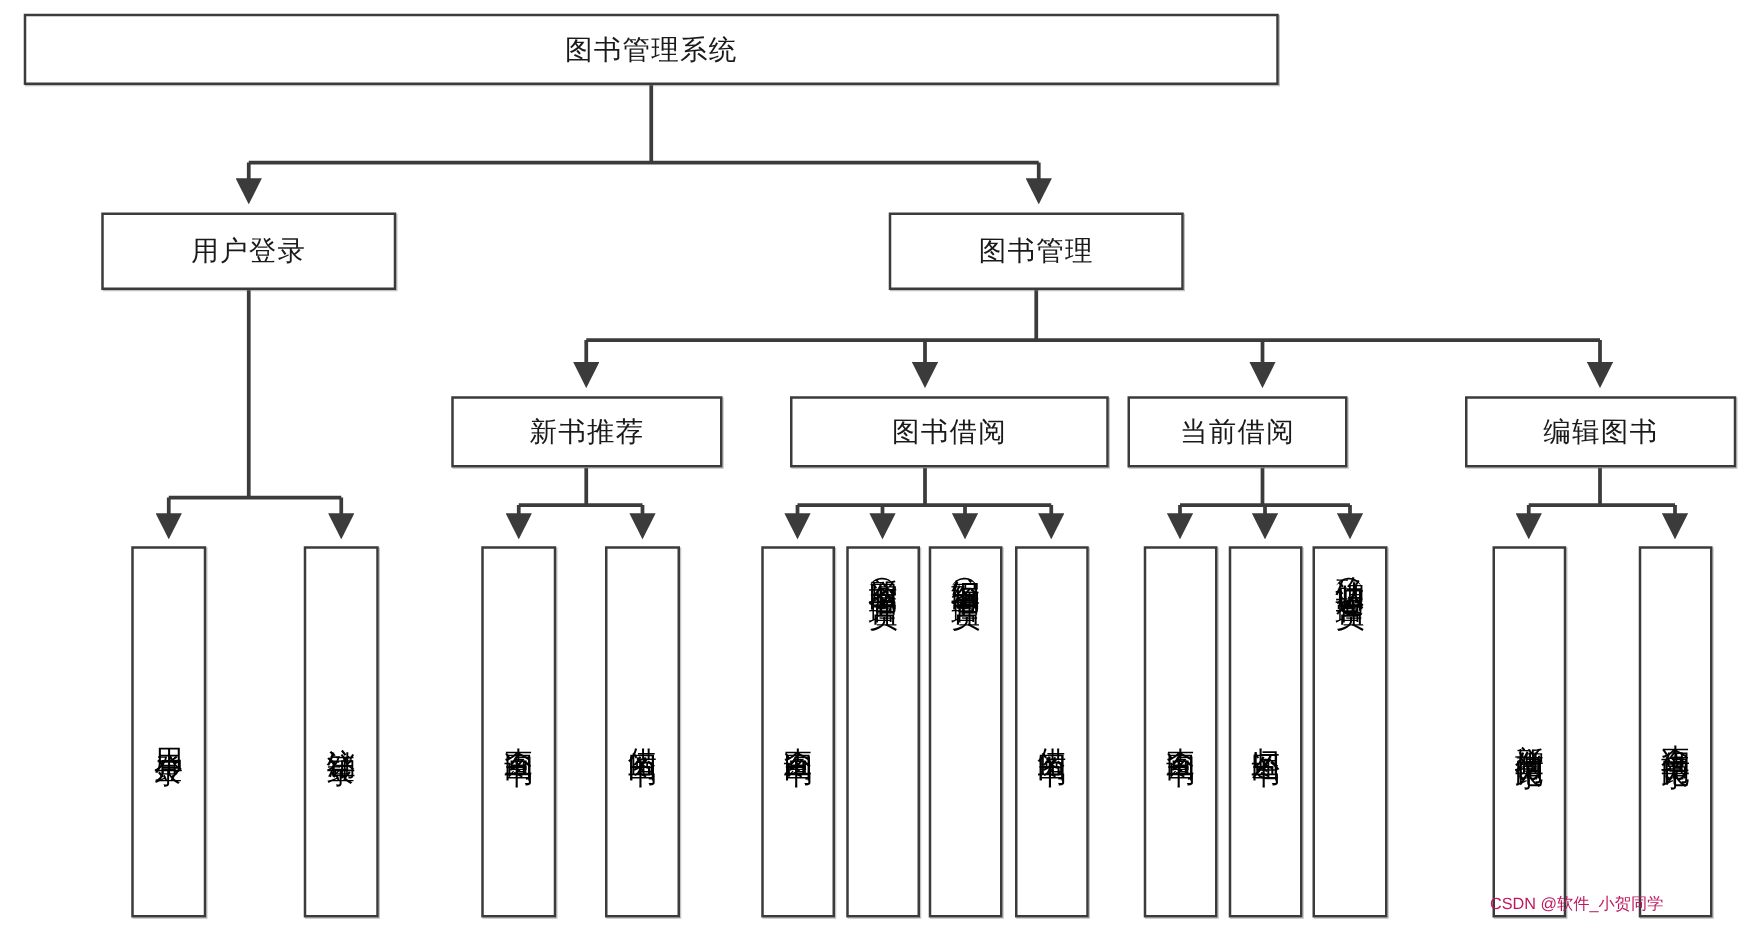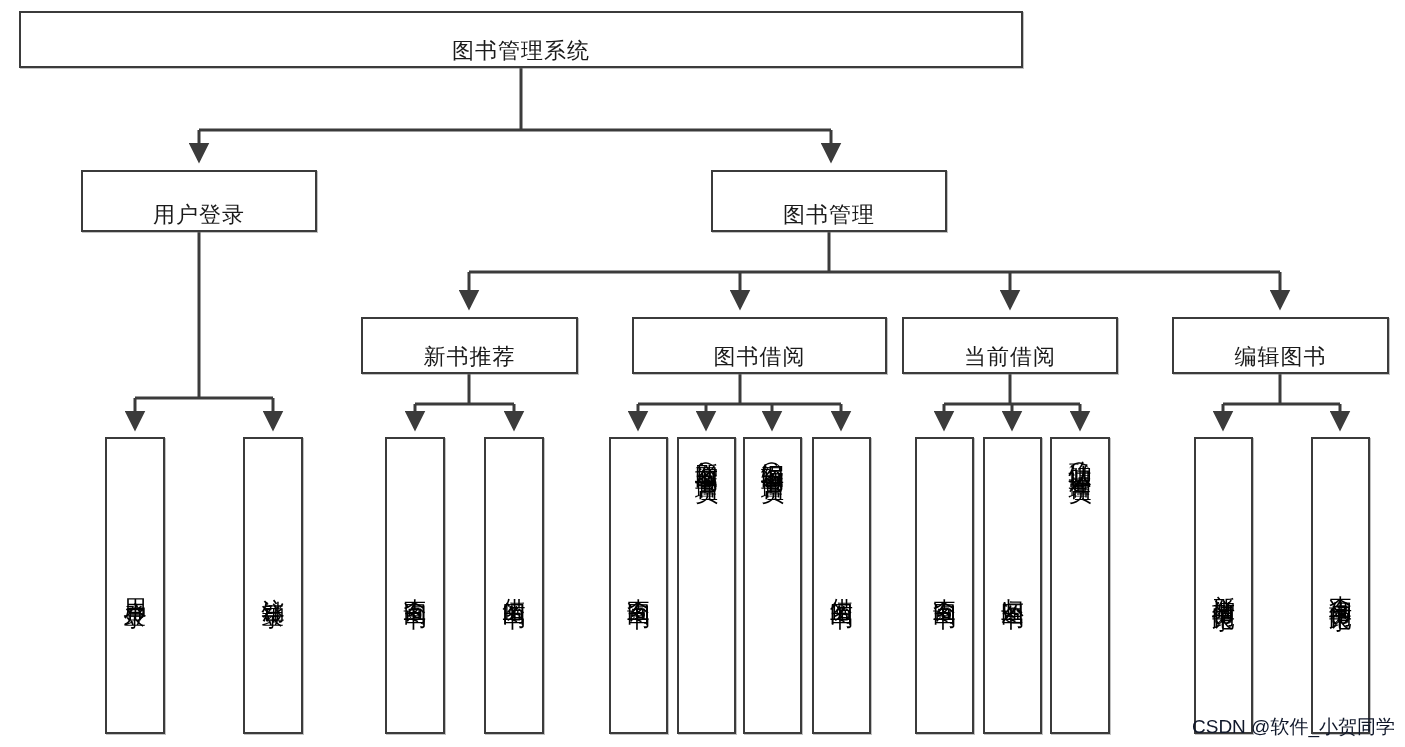--- a/index.html
+++ b/index.html
@@ -21,21 +21,21 @@
     position: absolute;
     left: 0;
     top: 0;
   }
   .node-box {
     position: absolute;
     box-sizing: border-box;
     border: 2px solid #3b3b3b;
     background: #ffffff;
     display: flex;
-    align-items: flex-end;
+    align-items: center;
     justify-content: center;
     color: #1a1a1a;
     box-shadow: 1px 1px 0 rgba(120,120,120,0.45);
   }
   .node-h {
     font-size: 22px;
     letter-spacing: 1px;
     white-space: nowrap;
   }
   .node-v {
@@ -56,22 +56,22 @@
     align-items: center;
     justify-content: center;
     overflow: hidden;
     box-shadow: 1px 1px 0 rgba(120,120,120,0.45);
   }
   .leaf-box.top-align {
     align-items: flex-start;
   }
   .watermark {
     position: absolute;
-    color: #0f172a;
-    font-size: 19px;
+    color: #be185d;
+    font-size: 13px;
     white-space: nowrap;
     user-select: none;
   }
 </style>
 </head>
 <body>
 
 <div id="stage">
 
   <svg id="diagram-svg" width="1405" height="747">
@@ -135,21 +135,21 @@
   <div class="node-box node-h" id="node-new-book-rec" style="left: 361px; top: 317px; width: 217px; height: 57px;">
     <span>新书推荐</span>
   </div>
 
   <div class="node-box node-h" id="node-book-manage" style="left: 711px; top: 170px; width: 236px; height: 62px;">
     <span>图书管理</span>
   </div>
   <div class="node-box node-h" id="node-book-borrow" style="left: 632px; top: 317px; width: 255px; height: 57px;">
     <span>图书借阅</span>
   </div>
-  <div class="node-box node-h" id="node-current-borrow" style="left: 902px; top: 317px; width: 216px; height: 57px;">
+  <div class="node-box node-h" id="node-current-borrow" style="left: 902px; top: 317px; width: 176px; height: 57px;">
     <span>当前借阅</span>
   </div>
   <div class="node-box node-h" id="node-borrow-record" style="left: 1172px; top: 317px; width: 217px; height: 57px;">
     <span>编辑图书</span>
   </div>
 
   <div class="leaf-box" id="leaf-0" style="left: 105px; top: 437px; width: 60px; height: 297px;">
     <span class="node-v">用户登录</span>
   </div>
   <div class="leaf-box" id="leaf-1" style="left: 243px; top: 437px; width: 60px; height: 297px;">

